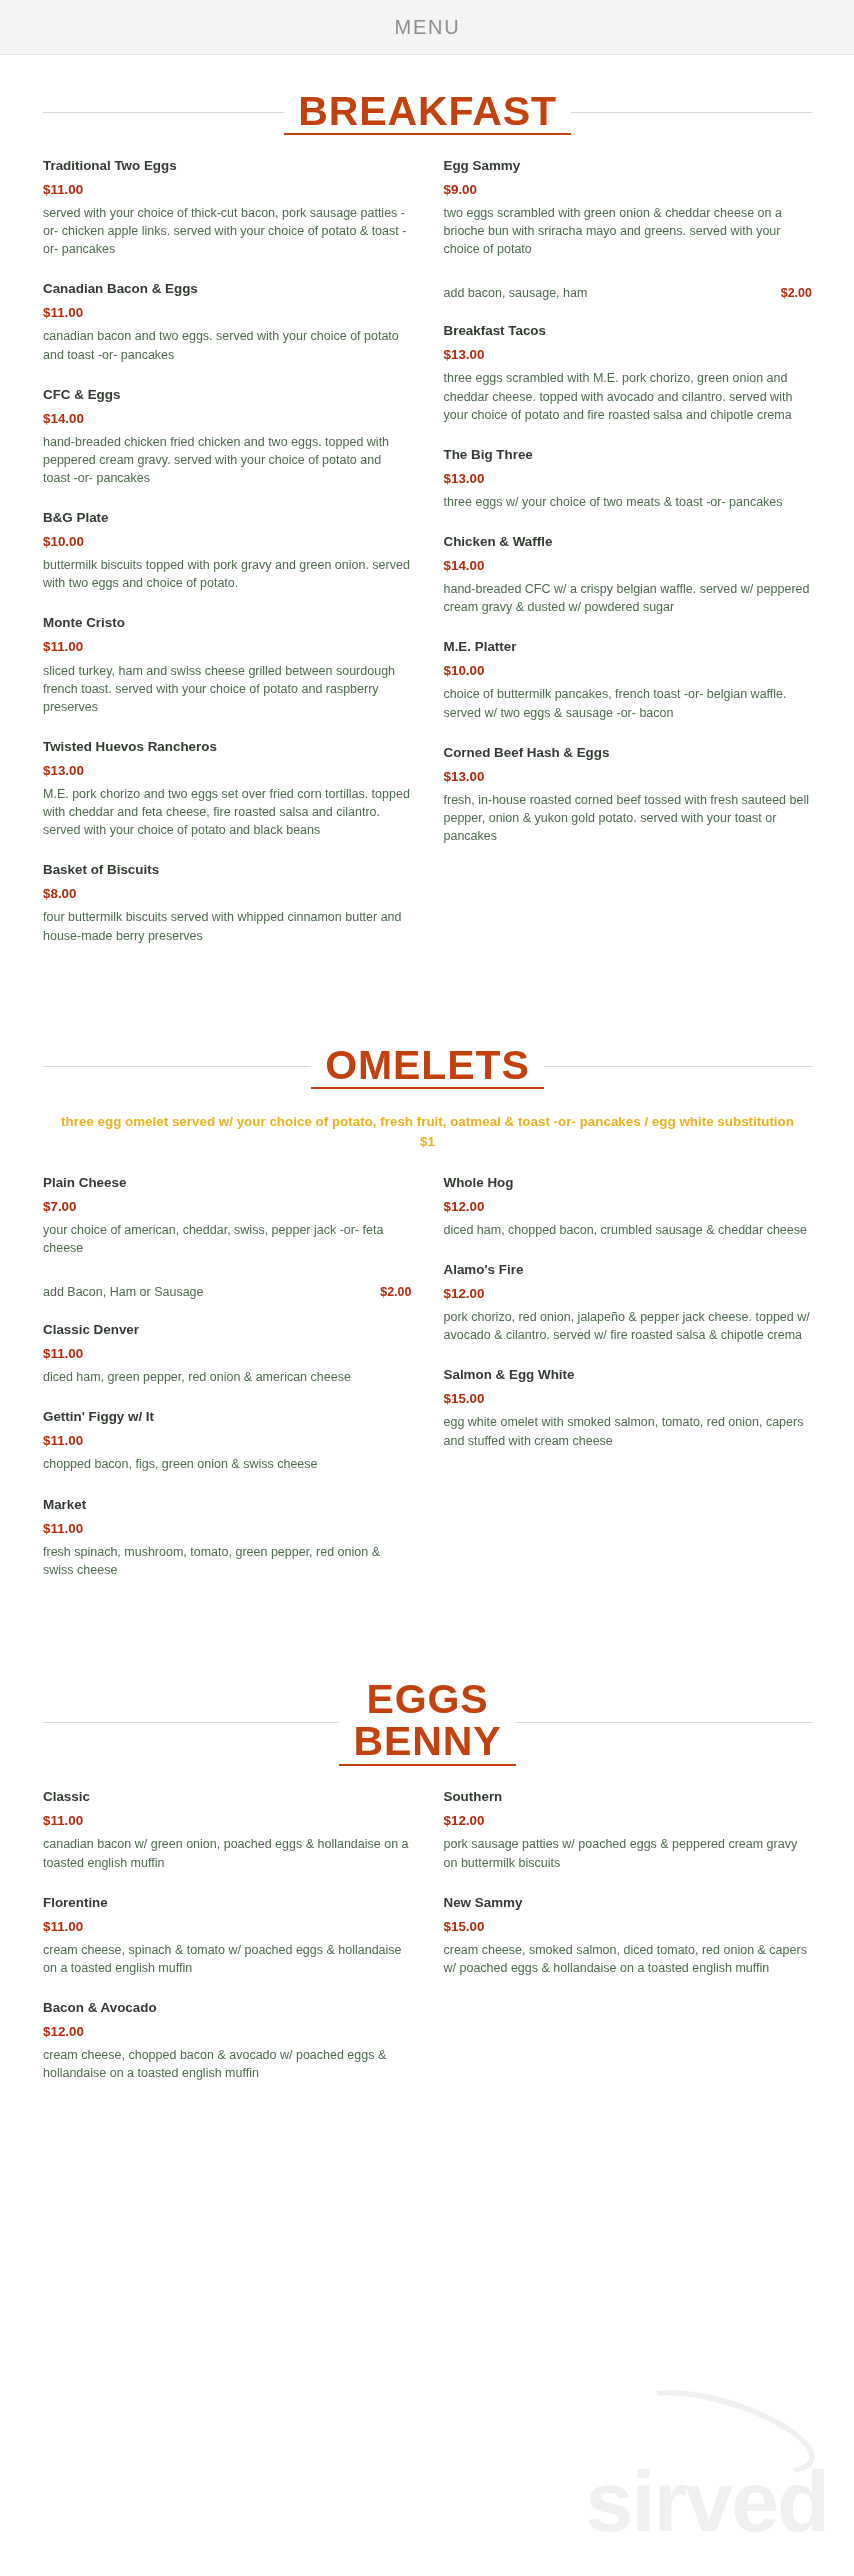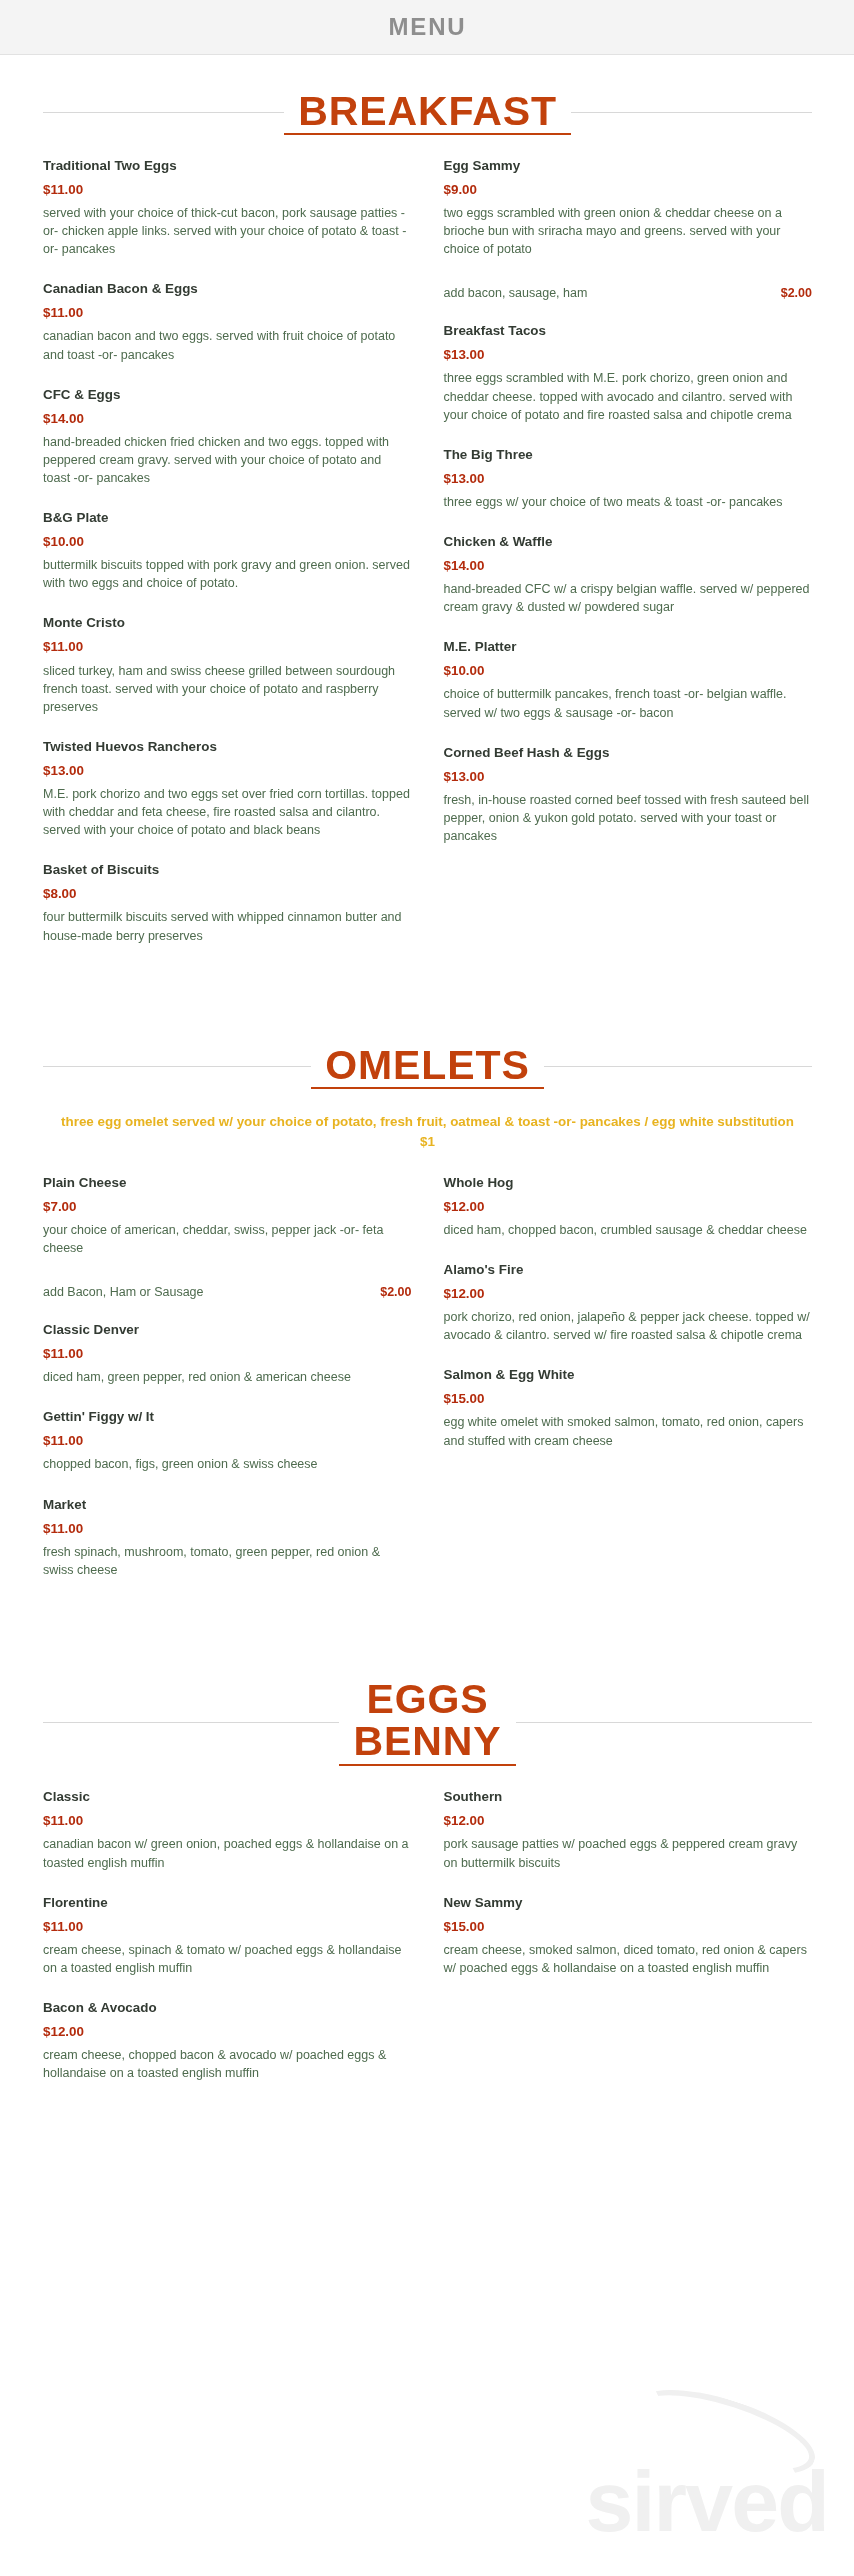--- a/index.html
+++ b/index.html
@@ -20,22 +20,22 @@
   }
   .topbar {
     height: 55px;
     background: #f4f4f4;
     border-bottom: 0.9px solid #e2e2e2;
     display: flex;
     align-items: center;
     justify-content: center;
   }
   .topbar .menu-label {
-    font-size: 24px;
-    font-weight: bold;
+    font-size: 20px;
+    font-weight: normal;
     letter-spacing: 1.8px;
     color: #8e8e8e;
   }
   .content {
     padding: 0 43px;
   }
   .section { margin-top: 36px; }
   .section-head {
     display: flex;
     align-items: center;
@@ -170,21 +170,21 @@
               <div class="item-price">$11.00</div>
             </div>
             <div class="item-desc">served with your choice of thick-cut bacon, pork sausage patties -or- chicken apple links. served with your choice of potato &amp; toast -or- pancakes</div>
           </div>
 
           <div class="item">
             <div class="item-head">
               <div class="item-name">Canadian Bacon &amp; Eggs</div>
               <div class="item-price">$11.00</div>
             </div>
-            <div class="item-desc">canadian bacon and two eggs. served with fruit choice of potato and toast -or- pancakes</div>
+            <div class="item-desc">canadian bacon and two eggs. served with your choice of potato and toast -or- pancakes</div>
           </div>
 
           <div class="item">
             <div class="item-head">
               <div class="item-name">CFC &amp; Eggs</div>
               <div class="item-price">$14.00</div>
             </div>
             <div class="item-desc">hand-breaded chicken fried chicken and two eggs. topped with peppered cream gravy. served with your choice of potato and toast -or- pancakes</div>
           </div>
 

